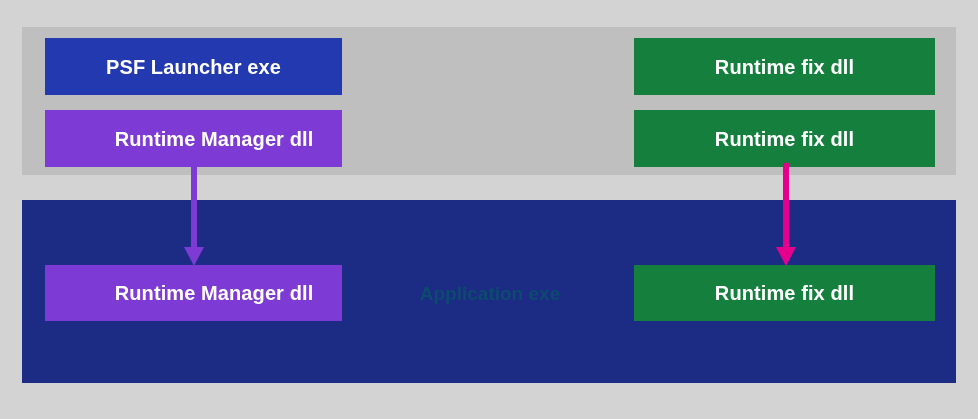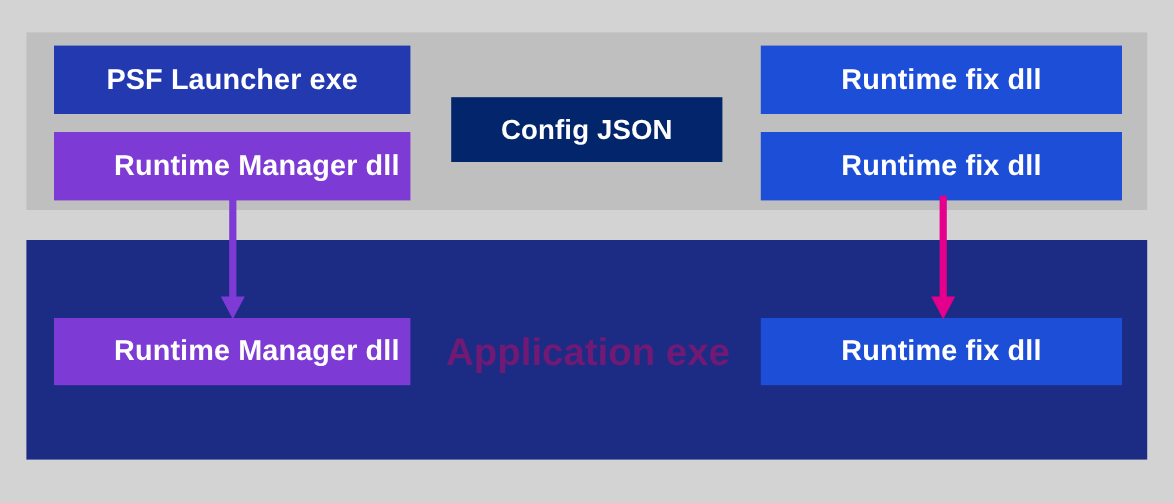--- a/index.html
+++ b/index.html
@@ -41,51 +41,51 @@
   }
 
   
   .box {
     position: absolute;
     box-sizing: border-box;
     display: flex;
     align-items: center;
     justify-content: center;
     color: #ffffff;
-    font-size: 24px;
+    font-size: 20px;
     font-weight: 600;
     letter-spacing: 0.1px;
     line-height: 1;
     white-space: nowrap;
   }
   .box-launcher  { background: #2339b0; }
   .box-manager   { background: #7d3ad4; padding-left: 41px; }
-  .box-fix       { background: #1d4ed8; text-align: right; }
+  .box-fix       { background: #15803d; text-align: right; }
   .box-config    { background: #03256c; }
 
   #psf-launcher      { left: 45px;  top: 38px;  width: 297px; height: 57px; }
   #runtime-manager-top { left: 45px; top: 110px; width: 297px; height: 57px; }
   #config-json       { left: 376px; top: 81px;  width: 226px; height: 54px; font-size: 23px; }
   #runtime-fix-top-1 { left: 634px; top: 38px;  width: 301px; height: 57px; }
   #runtime-fix-top-2 { left: 634px; top: 110px; width: 301px; height: 57px; }
 
   #runtime-manager-bottom { left: 45px;  top: 265px; width: 297px; height: 56px; }
   #runtime-fix-bottom     { left: 634px; top: 265px; width: 301px; height: 56px; }
 
   #application-label {
     position: absolute;
     left: 365px;
     top: 265px;
     width: 250px;
     height: 56px;
     display: flex;
     align-items: center;
     justify-content: center;
-    color: #701a75;
-    font-size: 32px;
+    color: #0c4a6e;
+    font-size: 19px;
     font-weight: 600;
     white-space: nowrap;
     line-height: 1;
   }
 
   
   .arrow-svg {
     position: absolute;
     overflow: visible;
     pointer-events: none;
@@ -99,21 +99,20 @@
 <div id="canvas">
 
   <div class="panel" id="packaged-container"></div>
 
   <div class="panel" id="application-panel"></div>
 
   <div class="box box-launcher" id="psf-launcher">PSF Launcher exe</div>
 
   <div class="box box-manager" id="runtime-manager-top">Runtime Manager dll</div>
 
-  <div class="box box-config" id="config-json">Config JSON</div>
 
   <div class="box box-fix" id="runtime-fix-top-1">Runtime fix dll</div>
 
   <div class="box box-fix" id="runtime-fix-top-2">Runtime fix dll</div>
 
   <div class="box box-manager" id="runtime-manager-bottom">Runtime Manager dll</div>
 
   <div id="application-label">Application exe</div>
 
   <div class="box box-fix" id="runtime-fix-bottom">Runtime fix dll</div>

